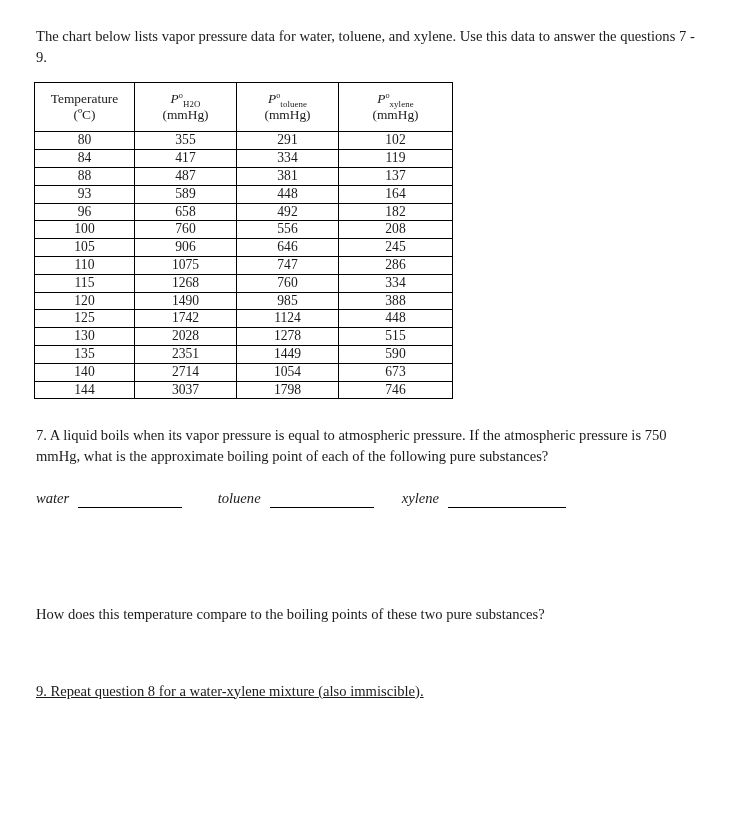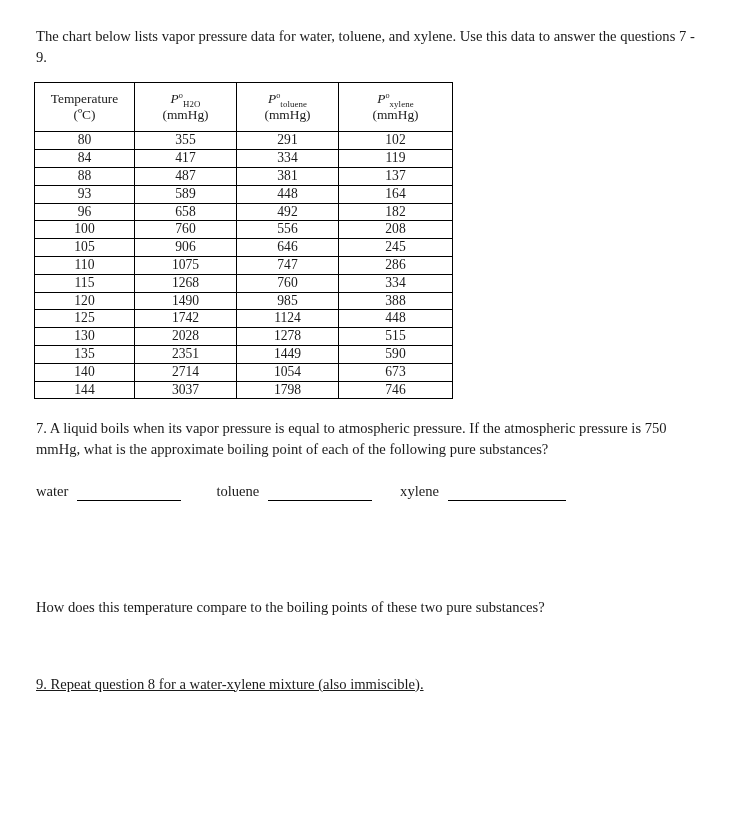--- a/index.html
+++ b/index.html
@@ -81,31 +81,32 @@
     letter-spacing: 0.1px;
     font-family: Liberation Serif, serif;
   }
   
   .q {
     font-size: 14.6px;
     line-height: 1.42;
     width: 668px;
     text-align: left;
   }
-  #q7-block { margin-top: 19px; }
+  #q7-block { margin-top: 26px; }
   #q8-block { margin-top: 38px; }
   #q8b-block { margin-top: 96px; }
   #q9-block { margin-top: 56px; text-decoration: underline; }
 
   .answer-row {
     margin-top: 23px;
     font-size: 14.6px;
     display: flex;
     align-items: center;
     white-space: nowrap;
+    font-style: italic;
   }
   .answer-item {
     display: inline-flex;
     align-items: flex-end;
   }
   .answer-item .lbl { padding-bottom: 1px; }
   .blank-line {
     display: inline-block;
     border-bottom: 1.3px solid #000000;
     height: 12px;

